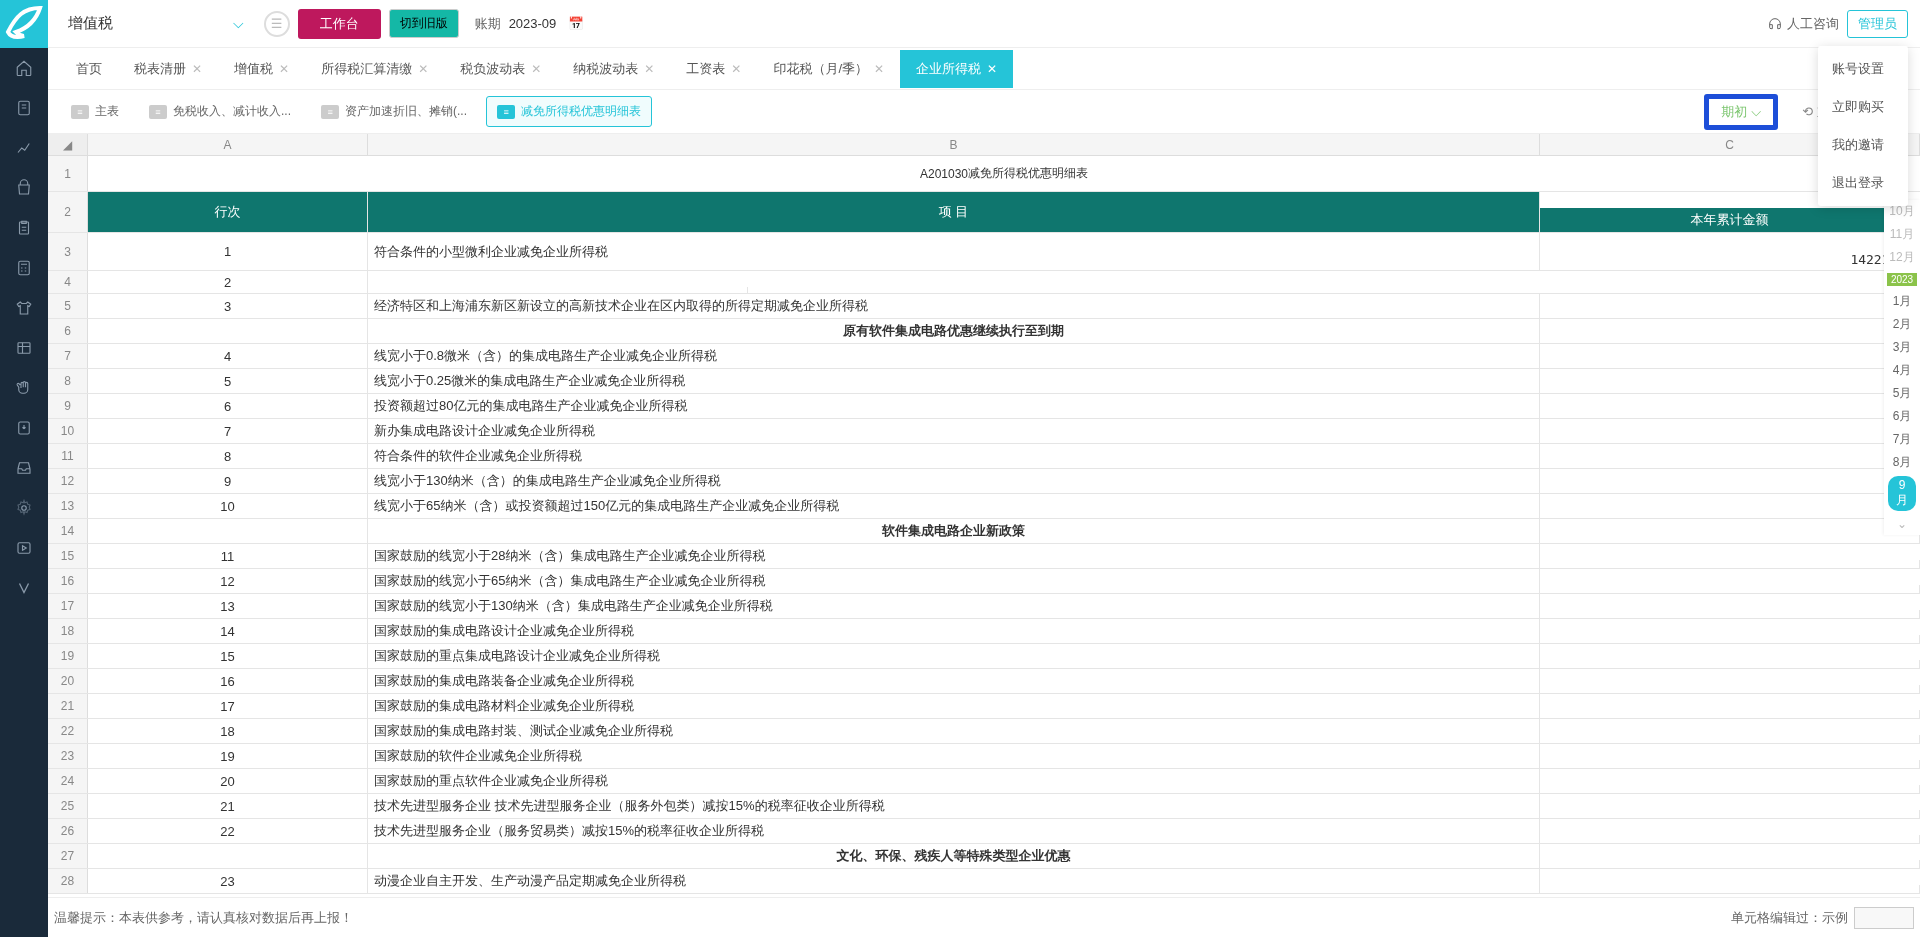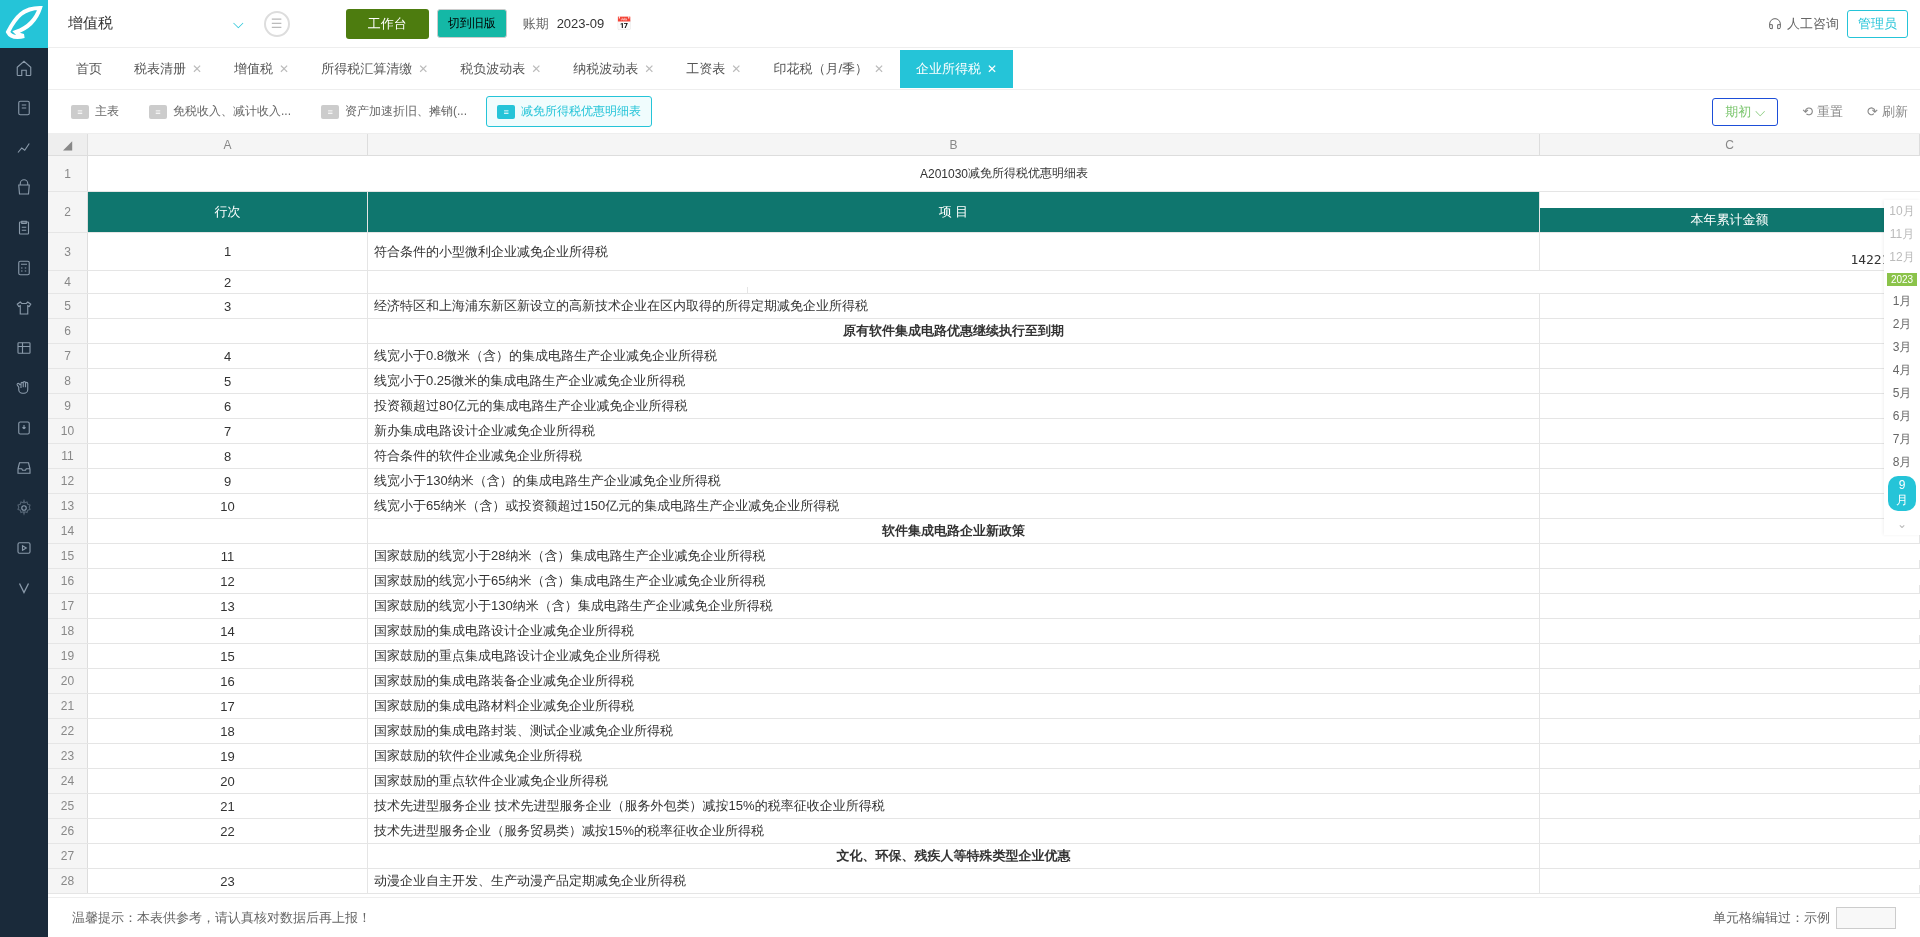--- a/index.html
+++ b/index.html
@@ -7,59 +7,59 @@
 .app { display: flex; height: 100vh; }
 .sidebar { width: 48px; background: #1a2a3a; display: flex; flex-direction: column; align-items: center; padding-top: 0; }
 .sidebar-logo { width: 48px; height: 48px; background: #25c4d8; display: flex; align-items: center; justify-content: center; color: #fff; font-size: 20px; }
 .sidebar-item { width: 48px; height: 40px; display: flex; align-items: center; justify-content: center; color: #8a9aaa; cursor: pointer; }
 .sidebar-item svg { width: 18px; height: 18px; }
 .main { flex: 1; display: flex; flex-direction: column; min-width: 0; }
 .topbar { height: 48px; display: flex; align-items: center; padding: 0 12px; border-bottom: 1px solid #eee; gap: 8px; }
 .company-select { font-size: 15px; color: #333; padding: 4px 8px; display: flex; align-items: center; gap: 120px; cursor: pointer; }
 .chev { color: #25c4d8; font-size: 14px; }
 .circ-icon { width: 26px; height: 26px; border-radius: 50%; border: 2px solid #ddd; display: flex; align-items: center; justify-content: center; color: #bbb; font-size: 13px; margin-left: 4px; }
-.btn-primary { background: #4d7c0f; color: #fff; border: none; padding: 6px 22px; border-radius: 3px; cursor: pointer; font-size: 13px; margin-left: 48px; }
+.btn-primary { background: #be185d; color: #fff; border: none; padding: 6px 22px; border-radius: 3px; cursor: pointer; font-size: 13px; }
 .btn-outline { background: #14b8a6; border: 1px solid #ccc; padding: 5px 10px; border-radius: 3px; cursor: pointer; font-size: 12px; }
 .period-label { margin-left: 8px; color: #666; }
 .period-val { color: #333; }
 .cal-icon { color: #25c4d8; margin-left: 4px; }
 .topbar-spacer { flex: 1; }
 .top-link { display: flex; align-items: center; gap: 4px; color: #666; cursor: pointer; font-size: 13px; }
 .admin-btn { border: 1px solid #25c4d8; color: #25c4d8; padding: 4px 10px; border-radius: 3px; cursor: pointer; position: relative; }
 .tabs { height: 42px; display: flex; align-items: center; padding: 0 12px; border-bottom: 1px solid #eee; gap: 0; position: relative; }
 .tab { padding: 10px 16px; cursor: pointer; color: #555; display: flex; align-items: center; gap: 6px; }
 .tab.active { background: #25c4d8; color: #fff; }
 .tab .close { color: #bbb; font-size: 12px; }
 .tab.active .close { color: #fff; }
 .subtabs { height: 44px; display: flex; align-items: center; padding: 0 12px; gap: 8px; border-bottom: 1px solid #eee; }
 .subtab { border: 1px solid transparent; padding: 6px 10px; cursor: pointer; color: #666; display: flex; align-items: center; gap: 6px; font-size: 12px; border-radius: 3px; }
 .subtab .badge { width: 18px; height: 14px; background: #ccc; color: #fff; font-size: 9px; border-radius: 2px; display: flex; align-items: center; justify-content: center; }
 .subtab.active { border: 1px solid #25c4d8; color: #25c4d8; background: #f0fcfd; }
 .subtab.active .badge { background: #25c4d8; }
 .subtabs-spacer { flex: 1; }
-.btn-period { border: 1px solid #1d4ed8; color: #7cc66f; padding: 4px 12px; border-radius: 3px; cursor: pointer; display: flex; align-items: center; gap: 4px; font-size: 13px; }
+.btn-period { border: 5px solid #1d4ed8; color: #7cc66f; padding: 4px 12px; border-radius: 3px; cursor: pointer; display: flex; align-items: center; gap: 4px; font-size: 13px; }
 .btn-gray { color: #888; cursor: pointer; display: flex; align-items: center; gap: 4px; font-size: 13px; margin-left: 16px; }
 .sheet-wrap { flex: 1; overflow: auto; position: relative; background: #fff; }
 .col-headers { display: flex; background: #f5f5f5; border-bottom: 1px solid #ddd; height: 22px; font-size: 12px; color: #888; position: sticky; top: 0; }
 .col-headers > div { display: flex; align-items: center; justify-content: center; border-right: 1px solid #ddd; }
 .corner { width: 40px; background: #eee; }
 .colA { width: 280px; }
 .colB { flex: 1; }
 .colC { width: 380px; }
 .row { display: flex; border-bottom: 1px solid #e5e5e5; min-height: 22px; font-size: 13px; }
 .row-num { width: 40px; background: #f5f5f5; border-right: 1px solid #ddd; display: flex; align-items: center; justify-content: center; color: #888; font-size: 12px; }
 .cell { border-right: 1px solid #e5e5e5; padding: 3px 6px; display: flex; align-items: center; }
 .cellA { width: 280px; justify-content: center; }
 .cellB { flex: 1; }
 .cellC { width: 380px; justify-content: flex-end; font-family: monospace; margin-top: 16px; }
 .row.title { height: 36px; }
 .row.title .merged { flex: 1; display: flex; align-items: center; justify-content: center; font-size: 12px; }
 .row.header-row .cell { background: #0f766e; color: #fff; justify-content: center; font-weight: normal; }
 .row.section .cellB { justify-content: center; font-weight: bold; }
-.footer { height: 40px; border-top: 1px solid #eee; display: flex; align-items: center; padding: 0 24px; font-size: 13px; color: #666; }
+.footer { height: 40px; border-top: 1px solid #eee; display: flex; align-items: center; padding: 0 6px; font-size: 13px; color: #666; }
 .footer-spacer { flex: 1; }
 .footer-input { width: 60px; height: 22px; border: 1px solid #ccc; background: #f8f8f8; margin-left: 6px; }
 .dropdown-menu { position: absolute; top: 46px; right: 12px; width: 90px; background: #fff; box-shadow: 0 2px 12px rgba(0,0,0,0.15); border-radius: 3px; z-index: 100; padding: 4px 0; }
 .dropdown-item { padding: 10px 14px; cursor: pointer; color: #555; font-size: 13px; }
 .month-rail { position: fixed; right: 0; top: 200px; width: 36px; background: #fff; display: flex; flex-direction: column; align-items: center; font-size: 12px; box-shadow: -1px 0 3px rgba(0,0,0,0.06); }
 .month-rail .yr { background: #8bc34a; color: #fff; padding: 1px 4px; border-radius: 0; font-size: 10px; margin: 4px 0; }
 .month-rail .m { padding: 3px 0; color: #666; cursor: pointer; width: 100%; text-align: center; }
 .month-rail .m.dim { color: #bbb; }
 .month-rail .m.sel { background: #25c4d8; color: #fff; border-radius: 10px; margin: 2px 4px; width: auto; padding: 2px 6px; }
 .month-rail .more { color: #bbb; padding: 4px; }
@@ -168,20 +168,26 @@
       <div class="topbar-spacer"></div>
       <div class="top-link">
         <svg width="16" height="16" viewBox="0 0 24 24" fill="none" stroke="currentColor" stroke-width="1.5">
             <path d="M4 12a8 8 0 0116 0v5a2 2 0 01-2 2h-2v-6h4M4 12v5a2 2 0 002 2h2v-6H4"></path>
           </svg>
         <span>人工咨询</span>
       </div>
       <div class="admin-btn">
         <span>管理员</span>
       </div>
+      <div class="dropdown-menu" id="admin-dd">
+          <div class="dropdown-item">账号设置</div>
+          <div class="dropdown-item">立即购买</div>
+          <div class="dropdown-item">我的邀请</div>
+          <div class="dropdown-item">退出登录</div>
+        </div>
     </div>
 
     <div class="tabs" id="tabs">
         <div class="tab">
           <span>首页</span>
         </div>
         <div class="tab">
           <span>税表清册</span>
           <span class="close">✕</span>
         </div>

